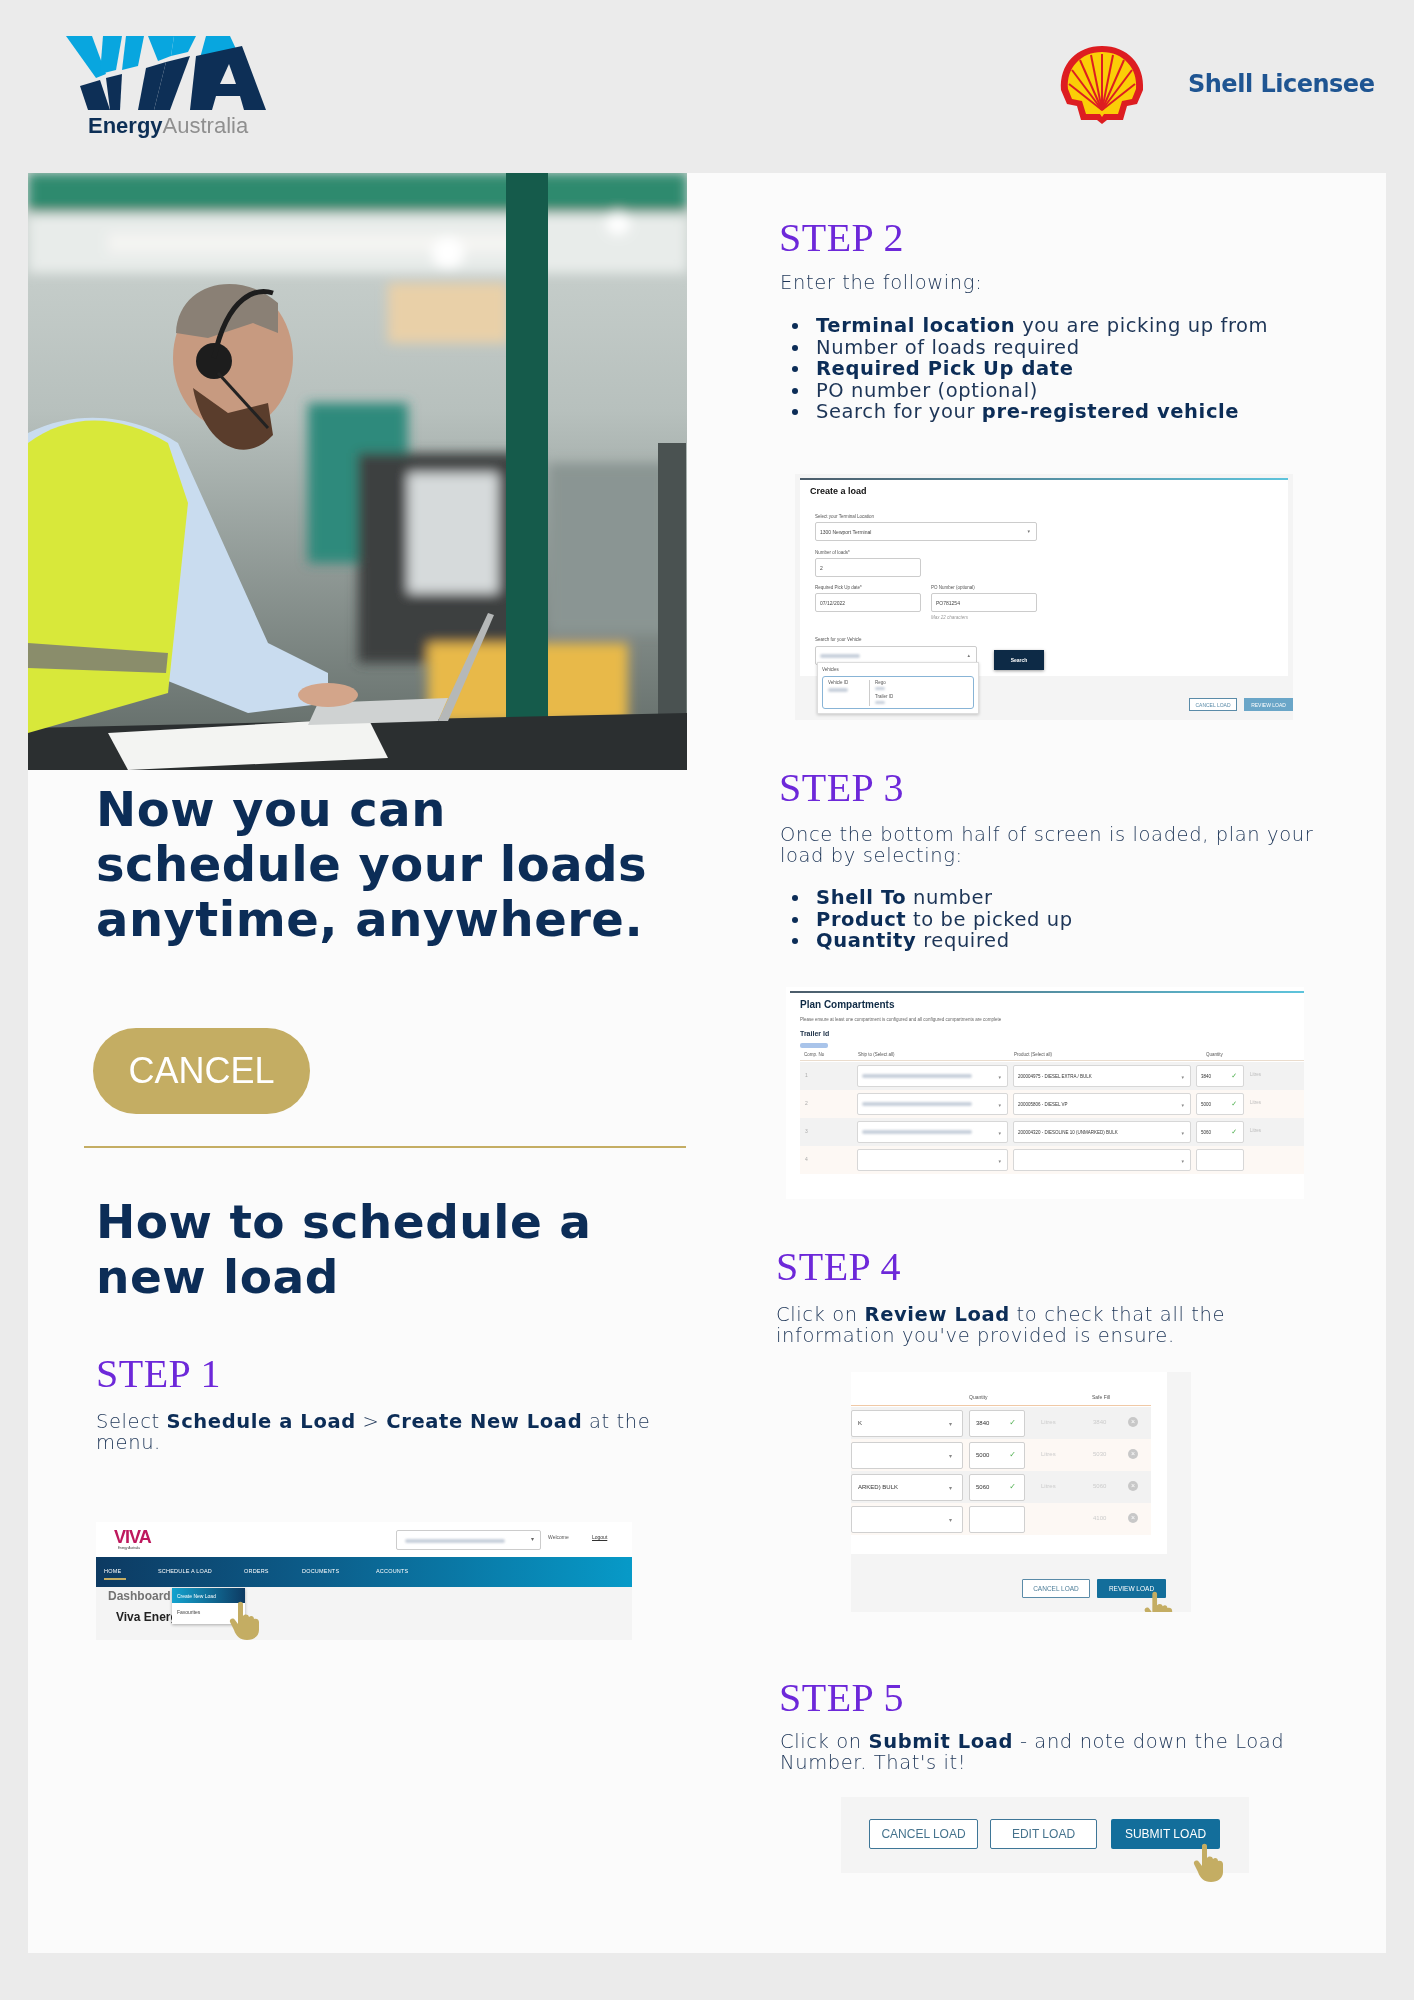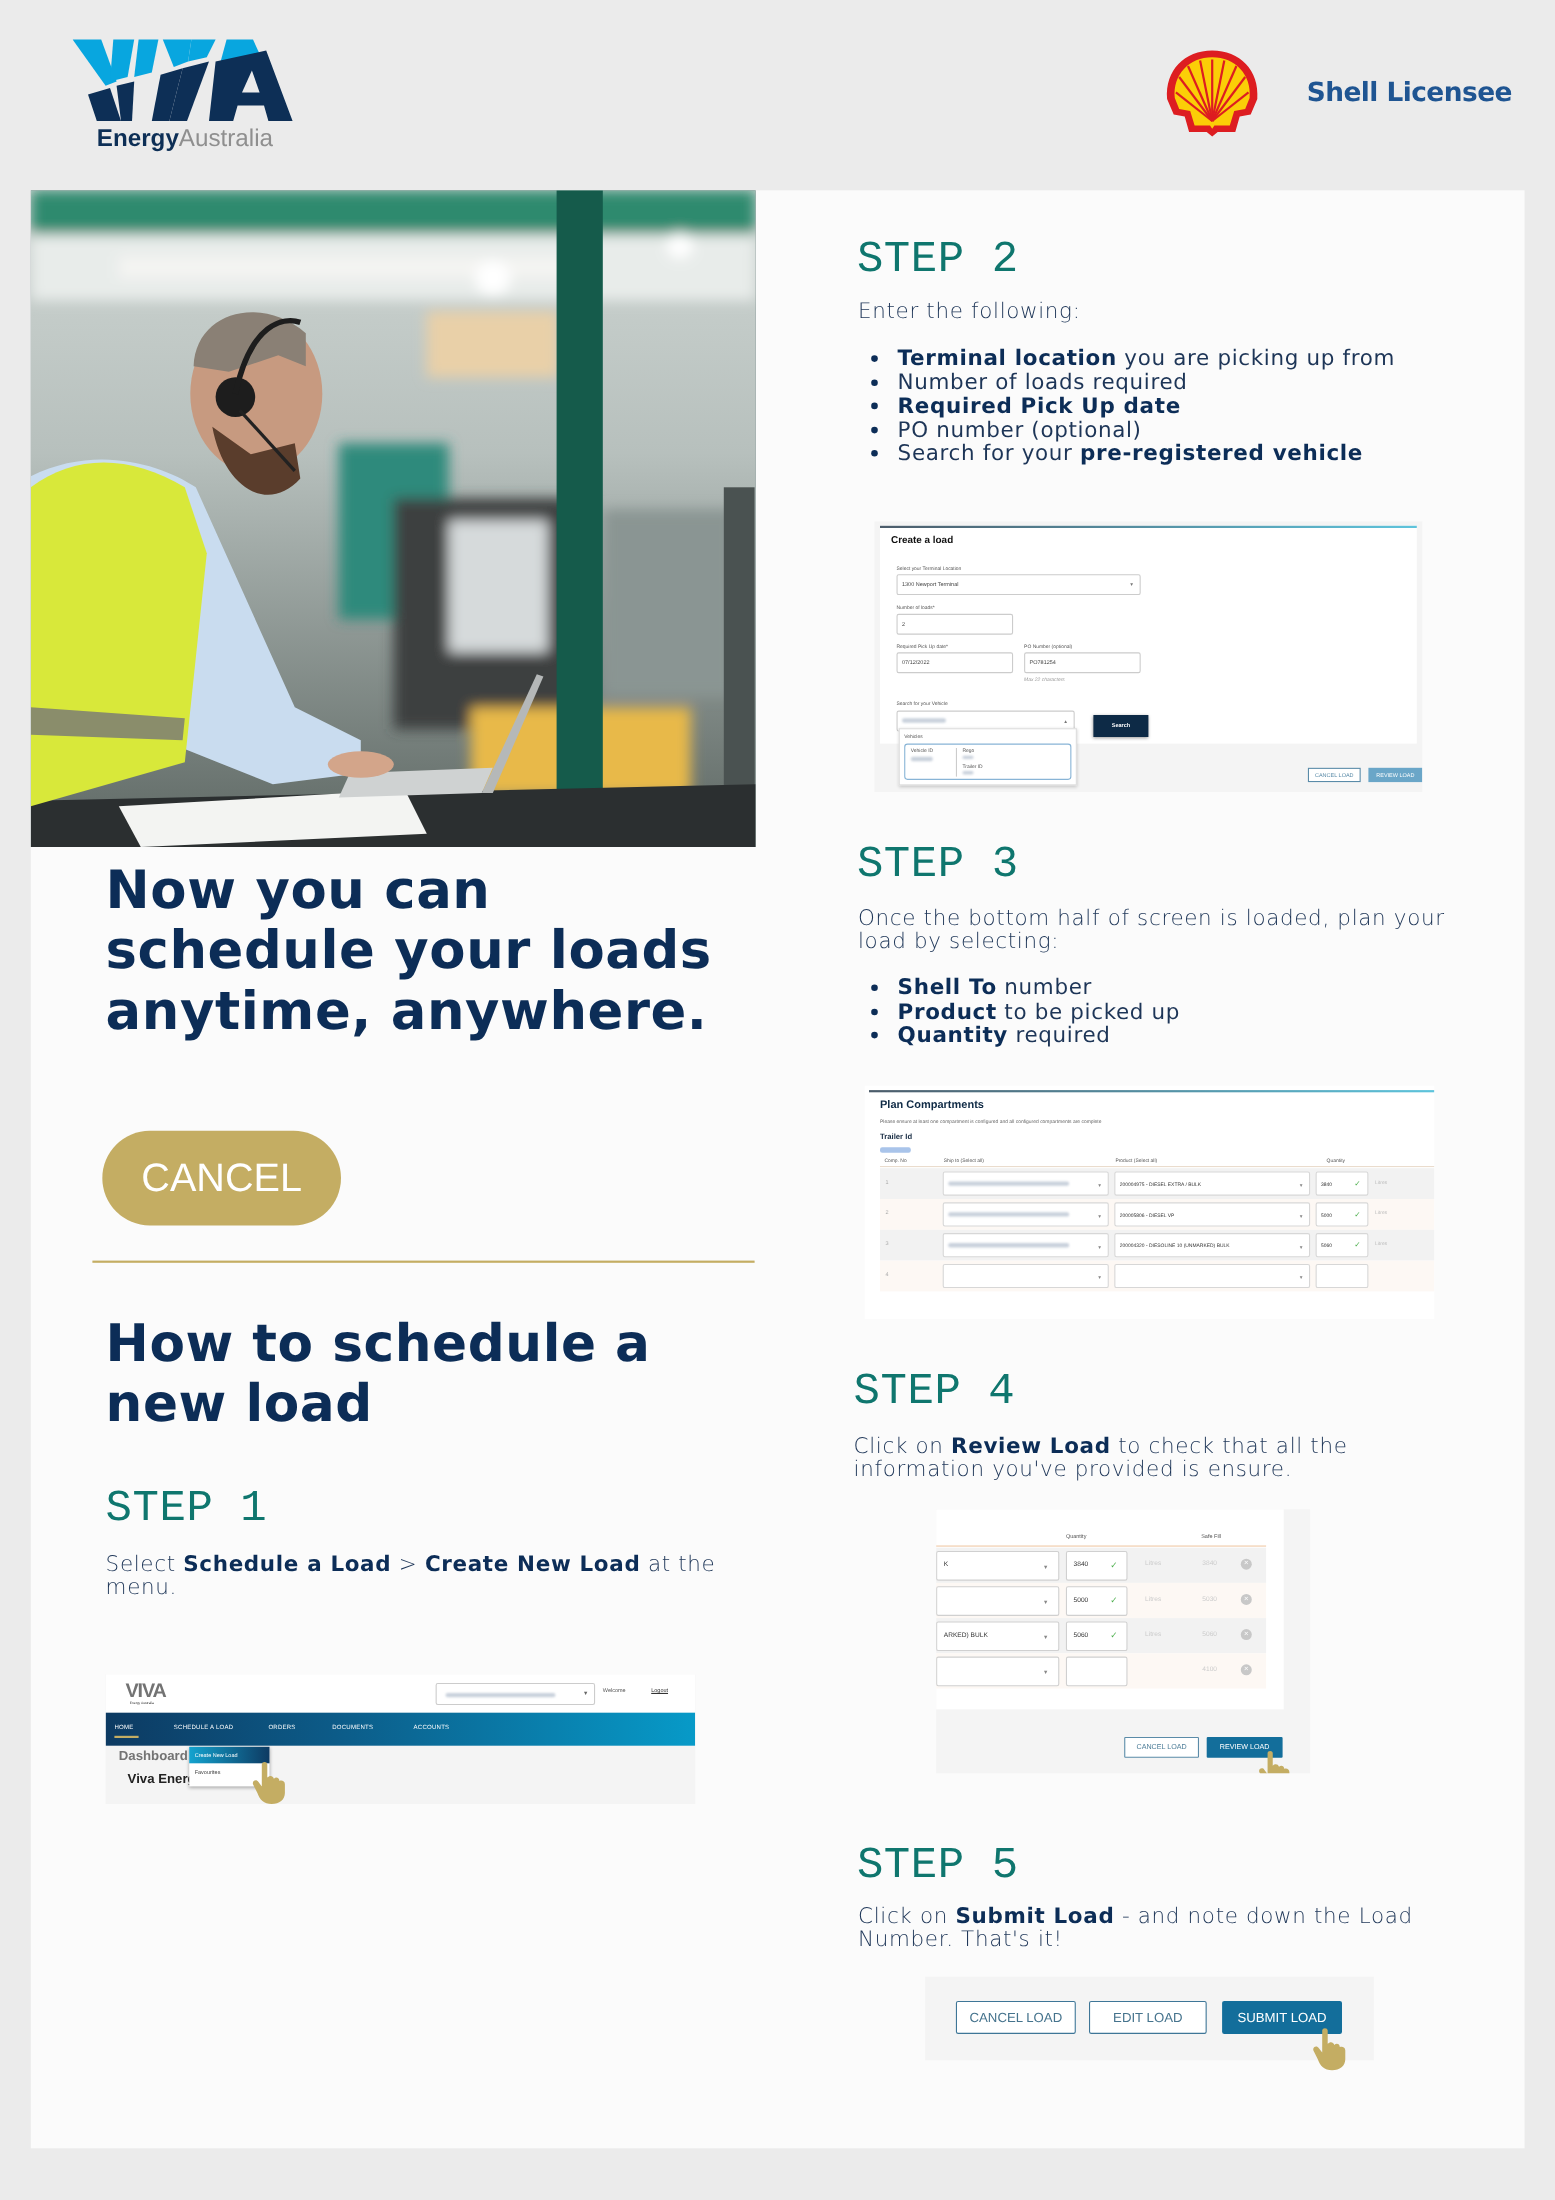--- a/index.html
+++ b/index.html
@@ -18,36 +18,36 @@
 
   
   .card { position: absolute; left: 28px; top: 173px; width: 1358px; height: 1780px; background: #fbfbfb; }
   .hero-photo { position: absolute; left: 28px; top: 173px; width: 659px; height: 597px; overflow: hidden; background: #7a8c8a; }
 
   .hero-title { position: absolute; left: 96px; top: 782px; width: 600px; font-family: "DejaVu Sans", sans-serif; font-weight: bold; font-size: 48px; line-height: 55px; color: #0c2d57; letter-spacing: 0.5px; }
   .login-btn { position: absolute; left: 93px; top: 1028px; width: 217px; height: 86px; border-radius: 43px; background: #c4ad63; color: #fff; font-family: "Liberation Sans", sans-serif; font-size: 36px; display: flex; align-items: center; justify-content: center; border: none; cursor: pointer; }
   .divider { position: absolute; left: 84px; top: 1146px; width: 602px; height: 2px; background: #c4ad63; }
   .how-title { position: absolute; left: 96px; top: 1194px; width: 560px; font-family: "DejaVu Sans", sans-serif; font-weight: bold; font-size: 47px; line-height: 55px; color: #0c2d57; letter-spacing: 0.5px; }
 
-  .step-h { position: absolute; font-family: Liberation Mono, monospace; font-size: 40px; color: #0f766e; letter-spacing: 0.5px; white-space: nowrap; }
+  .step-h { position: absolute; font-family: Liberation Serif, serif; font-size: 40px; color: #6d28d9; letter-spacing: 0.5px; white-space: nowrap; }
   .step-p { position: absolute; font-family: "DejaVu Sans", sans-serif; font-size: 19.5px; line-height: 21px; color: #1d3557; letter-spacing: 0.6px; font-weight: 300; }
   .step-p b { font-weight: 600; color: #0c2d57; }
   .bullets { position: absolute; font-family: "DejaVu Sans", sans-serif; font-size: 19.5px; line-height: 21.5px; color: #1d3557; letter-spacing: 0.6px; list-style: none; }
   .bullets li { position: relative; padding-left: 36px; white-space: nowrap; }
   .bullets li::before { content: ""; position: absolute; left: 12px; top: 8px; width: 6px; height: 6px; border-radius: 50%; background: #0c2d57; }
   .bullets b { font-weight: 600; color: #0c2d57; }
 
   
   .shot { position: absolute; font-family: "Liberation Sans", sans-serif; color: #333; overflow: hidden; }
   .blur { background: #c9d1dc; filter: blur(1px); border-radius: 2px; display: inline-block; }
 
   
   .s1 { left: 96px; top: 1522px; width: 536px; height: 118px; background: #f4f4f4; }
   .s1-top { position: absolute; left: 0; top: 0; width: 536px; height: 35px; background: #fff; }
-  .s1-logo { position: absolute; left: 18px; top: 5px; font-weight: bold; font-size: 18px; color: #737373; letter-spacing: -1px; }
+  .s1-logo { position: absolute; left: 18px; top: 5px; font-weight: bold; font-size: 18px; color: #be185d; letter-spacing: -1px; }
   .s1-logo-sub { position: absolute; left: 22px; top: 24px; font-size: 3px; color: #333; }
   .s1-select { position: absolute; left: 300px; top: 8px; width: 145px; height: 20px; border: 1px solid #ccc; border-radius: 2px; }
   .s1-select .blur { position: absolute; left: 8px; top: 8px; width: 100px; height: 4px; }
   .s1-select .car { position: absolute; right: 6px; top: 4px; font-size: 6px; color: #666; }
   .s1-welcome { position: absolute; left: 452px; top: 12px; font-size: 5px; color: #555; }
   .s1-logout { position: absolute; left: 496px; top: 12px; font-size: 5px; color: #333; text-decoration: underline; }
   .s1-nav { position: absolute; left: 0; top: 35px; width: 536px; height: 30px; background: linear-gradient(90deg,#0d3a62 0%,#0c5c89 40%,#079ac8 100%); }
   .s1-nav span { position: absolute; top: 11px; color: #fff; font-size: 5.5px; letter-spacing: 0.2px; }
   .s1-nav .home-ul { position: absolute; left: 8px; top: 21px; width: 22px; height: 2px; background: #c4ad63; }
   .s1-dash { position: absolute; left: 12px; top: 67px; font-weight: bold; font-size: 12px; color: #737373; }

